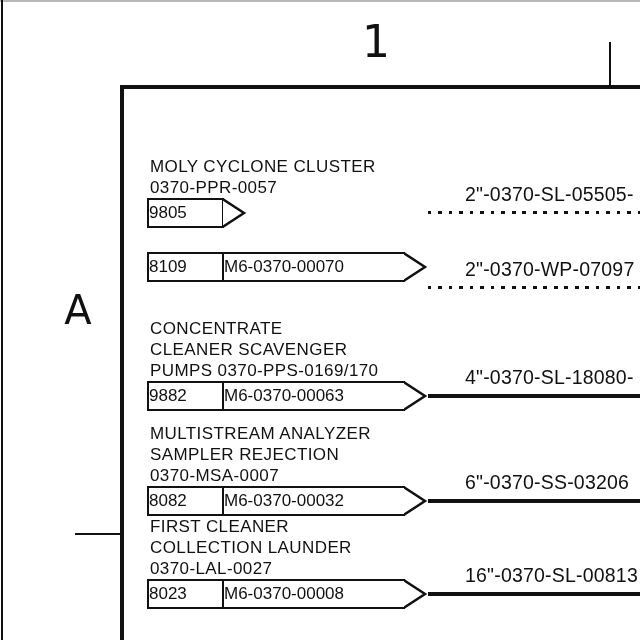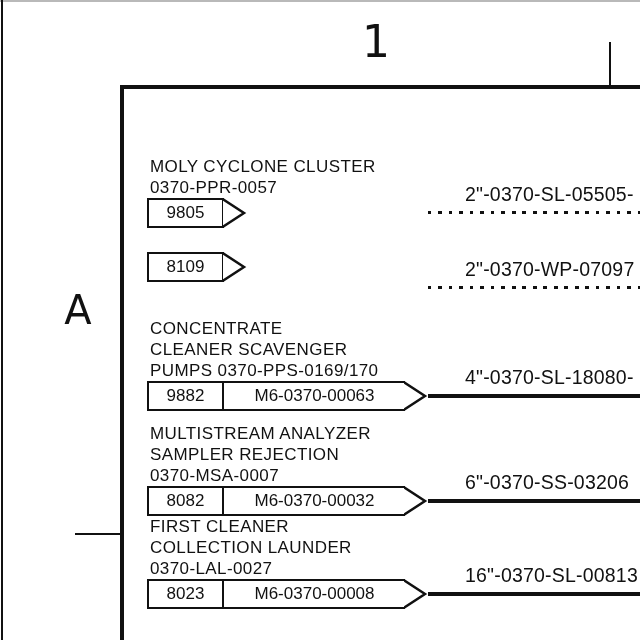--- a/index.html
+++ b/index.html
@@ -21,21 +21,21 @@
   
   .zone{position:absolute;font-family:"DejaVu Sans",sans-serif;line-height:1;color:#111;}
   .zone-col{left:350px;top:20px;width:52px;font-size:44px;text-align:center;}
   .zone-row{left:54px;top:290px;width:48px;font-size:40px;text-align:center;}
   
   .connector{position:absolute;left:147px;width:493px;}
   .desc{font-size:17px;line-height:21px;letter-spacing:0.4px;margin-left:3px;white-space:nowrap;}
   .tagbox{display:flex;height:30px;align-items:stretch;}
   .cell{
     box-sizing:border-box;border:2.5px solid #111;
-    font-size:17px;text-align:center;line-height:25px;white-space:nowrap;
+    font-size:17px;text-align:left;line-height:25px;white-space:nowrap;
   }
   .cell1{width:77px;}
   .cell2{width:181px;border-left:none;border-right:none;}
   .tip{display:block;margin-left:-1px;flex:0 0 auto;}
   .pipe{position:absolute;left:281px;right:0;}
   .pipe.solid{height:4px;background:#111;}
   .pipe.dotted{height:3px;background:repeating-linear-gradient(to right,#111 0 3.5px,transparent 3.5px 10.5px);}
   .pipe-label{
     position:absolute;left:318px;font-size:19.5px;line-height:20px;
     white-space:nowrap;letter-spacing:0.2px;
@@ -67,20 +67,21 @@
         <path d="M0 1.25 L21 15 L0 28.75" fill="#ffffff" stroke="#111111" stroke-width="2.5"></path>
       </svg>
     </div>
     <div class="pipe-label" style="top: 28px;">2"-0370-SL-05505-</div>
     <div class="pipe dotted" style="top: 55px;"></div>
   </div>
 
   <div class="connector" style="top: 252px;">
     <div class="tagbox">
       <div class="cell cell1">8109</div>
+      <div class="cell cell2">M6-0370-00070</div>
       <svg class="tip" width="24" height="30" viewBox="0 0 24 30" aria-hidden="true">
         <path d="M0 1.25 L21 15 L0 28.75" fill="#ffffff" stroke="#111111" stroke-width="2.5"></path>
       </svg>
     </div>
     <div class="pipe-label" style="top: 7px;">2"-0370-WP-07097</div>
     <div class="pipe dotted" style="top: 34px;"></div>
   </div>
 
   <div class="connector" style="top: 318px;">
     <div class="desc">

